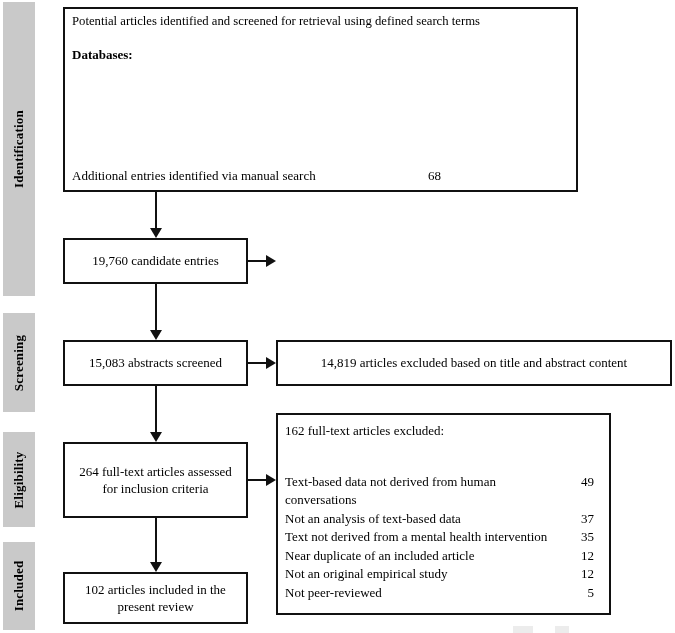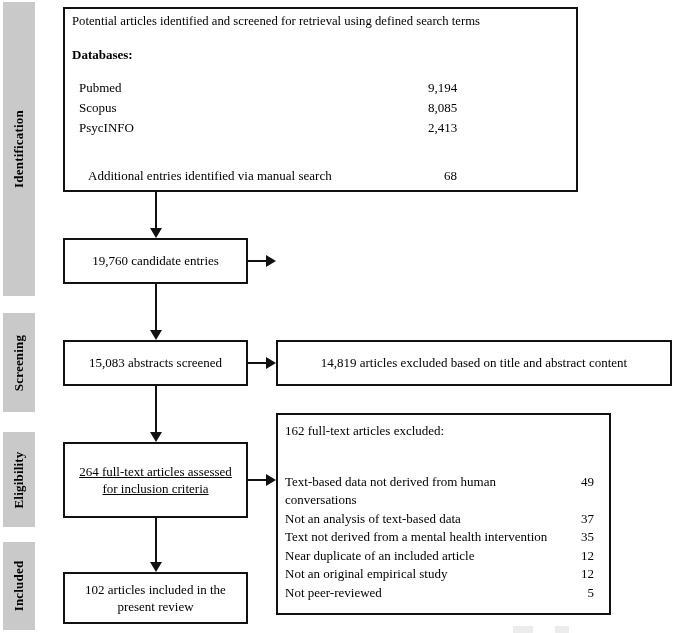--- a/index.html
+++ b/index.html
@@ -54,32 +54,32 @@
     justify-content: center;
     text-align: center;
     padding: 1px 6px;
     line-height: 17.5px;
   }
   .top-box        { left: 63px;  top: 7px;   width: 515px; height: 185px; }
   .box-candidates { left: 63px;  top: 238px; width: 185px; height: 46px; }
   .box-duplicates { left: 276px; top: 238px; width: 396px; height: 46px; }
   .box-abstracts  { left: 63px;  top: 340px; width: 185px; height: 46px; }
   .box-titleabs   { left: 276px; top: 340px; width: 396px; height: 46px; }
-  .box-fulltext   { left: 63px;  top: 442px; width: 185px; height: 76px; text-decoration: underline; }
+  .box-fulltext   { left: 63px;  top: 442px; width: 185px; height: 76px; }
   .box-excluded   { left: 276px; top: 413px; width: 335px; height: 202px; }
   .box-included   { left: 63px;  top: 572px; width: 185px; height: 52px; }
 
   
   .tb-title   { position: absolute; left: 7px;  top: 5px;  white-space: nowrap; font-size: 12.7px; }
   .tb-dblabel { position: absolute; left: 7px;  top: 38px; font-weight: 700; }
   .tb-dbrows  { position: absolute; left: 0;    top: 69px; width: 100%; line-height: 20px; }
   .dbrow      { position: relative; }
   .dbname     { margin-left: 14px; }
   .dbcount    { position: absolute; left: 363px; top: 0; }
-  .tb-manual  { position: absolute; left: 16px;    top: 158px; width: 100%; line-height: 17px; }
+  .tb-manual  { position: absolute; left: 0;    top: 158px; width: 100%; line-height: 17px; }
   .tb-manual .mlabel { margin-left: 7px; }
   .tb-manual .dbcount { top: 0; }
 
   
   .ex-title { position: absolute; left: 7px; top: 8px; }
   .ex-rows  { position: absolute; left: 7px; top: 58px; right: 15px; }
   .ex-row   { display: flex; line-height: 18.45px; }
   .ex-row .rlabel { flex: 1; }
   .ex-row .rcount { width: 26px; text-align: right; }
 
@@ -118,34 +118,20 @@
   <div class="band band-eligibility">
     <span>Eligibility</span>
   </div>
   <div class="band band-included">
     <span>Included</span>
   </div>
 
   <div class="box top-box">
     <div class="tb-title">Potential articles identified and screened for retrieval using defined search terms</div>
     <div class="tb-dblabel">Databases:</div>
-    <div class="tb-dbrows">
-      <div class="dbrow">
-        <span class="dbname">Pubmed</span>
-        <span class="dbcount">9,194</span>
-      </div>
-      <div class="dbrow">
-        <span class="dbname">Scopus</span>
-        <span class="dbcount">8,085</span>
-      </div>
-      <div class="dbrow">
-        <span class="dbname">PsycINFO</span>
-        <span class="dbcount">2,413</span>
-      </div>
-    </div>
     <div class="tb-manual dbrow">
       <span class="mlabel">Additional entries identified via manual search</span>
       <span class="dbcount">68</span>
     </div>
   </div>
 
   <div class="box cbox box-candidates">
     <span>19,760 candidate entries</span>
   </div>
   <div class="box cbox box-abstracts">

